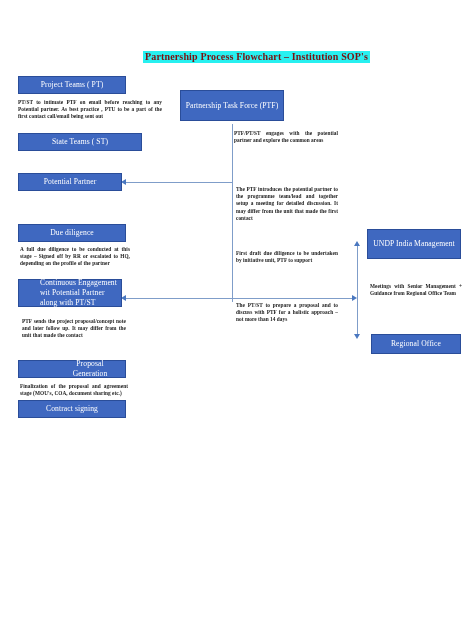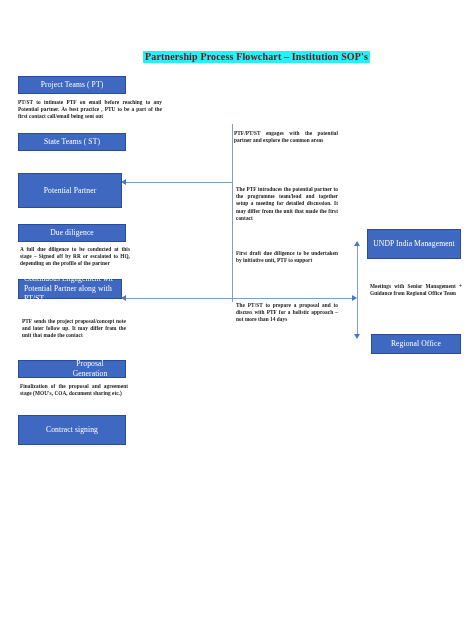--- a/index.html
+++ b/index.html
@@ -126,38 +126,39 @@
   <div class="arrow-right" style="left:352px; top:295px;"></div>
 
   <div class="vline" style="left:357px; top:246px; height:90px;"></div>
   <div class="arrow-up" style="left:354px; top:241px;"></div>
   <div class="arrow-down" style="left:354px; top:334px;"></div>
 
   <div class="box" style="left:18px; top:76px; width:108px; height:18px;">Project Teams ( PT)</div>
 
   <div class="note plain" style="left:18px; top:99px; width:144px;">PT/ST to intimate PTF on email before reaching to any Potential partner. As best practice , PTU to be a part of the first contact call/email being sent out</div>
 
-  <div class="box" style="left:18px; top:133px; width:108px; height:18px;">State Teams ( ST)</div>
+  <div class="box" style="left:18px; top:133px; width:124px; height:18px;">State Teams ( ST)</div>
 
-  <div class="box" style="left:18px; top:173px; width:104px; height:35px;">Potential Partner</div>
+  <div class="box" style="left:18px; top:173px; width:104px; height:18px;">Potential Partner</div>
 
   <div class="box" style="left:18px; top:224px; width:108px; height:18px;">Due diligence</div>
 
   <div class="note" style="left:20px; top:246px; width:110px;">A full due diligence to be conducted at this stage – Signed off by RR or escalated to HQ, depending on the profile of the partner</div>
 
-  <div class="box left-align" style="left:18px; top:279px; width:104px; height:20px; text-align:left; justify-content:flex-start; padding-left:5px;">Continuous Engagement wit Potential Partner along with PT/ST</div>
+  <div class="box left-align" style="left:18px; top:279px; width:104px; height:28px; text-align:left; justify-content:flex-start; padding-left:21px;">Continuous Engagement wit Potential Partner along with PT/ST</div>
 
   <div class="note" style="left:22px; top:318px; width:104px;">PTF sends the project proposal/concept note and later follow up. It may differ from the unit that made the contact</div>
 
   <div class="box" style="left:18px; top:360px; width:108px; height:18px;padding-left:39px;">Proposal Generation</div>
 
   <div class="note" style="left:20px; top:383px; width:108px;">Finalization of the proposal and agreement stage (MOU's, COA, document sharing etc.)</div>
 
-  <div class="box" style="left:18px; top:415px; width:108px; height:30px;">Contract signing</div>
+  <div class="box" style="left:18px; top:400px; width:108px; height:18px;">Contract signing</div>
 
+  <div class="box" style="left:180px; top:90px; width:104px; height:31px;">Partnership Task Force (PTF)</div>
 
   <div class="note" style="left:234px; top:130px; width:104px;">PTF/PT/ST engages with the potential partner and explore the common areas</div>
 
   <div class="note" style="left:236px; top:186px; width:102px;">The PTF introduces the potential partner to the programme team/lead and together setup a meeting for detailed discussion. It may differ from the unit that made the first contact</div>
 
   <div class="note" style="left:236px; top:250px; width:102px;">First draft due diligence to be undertaken by initiative unit, PTF to support</div>
 
   <div class="note" style="left:236px; top:302px; width:102px;">The PT/ST to prepare a proposal and to discuss with PTF for a holistic approach – not more than 14 days</div>
 
   <div class="box" style="left:367px; top:229px; width:94px; height:30px;">UNDP India Management</div>

